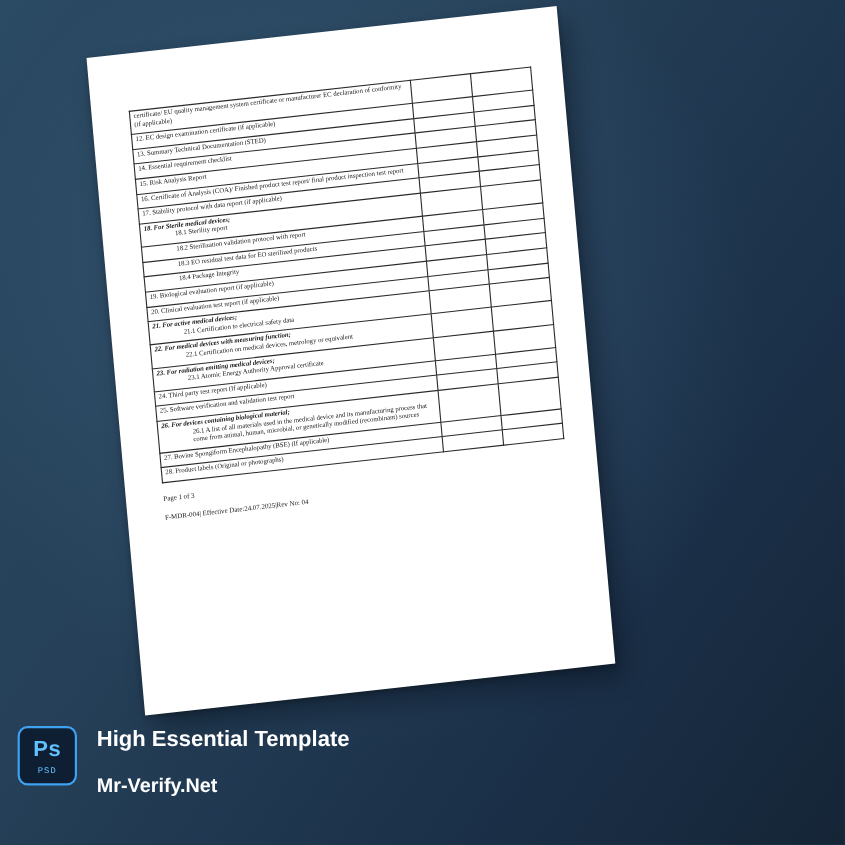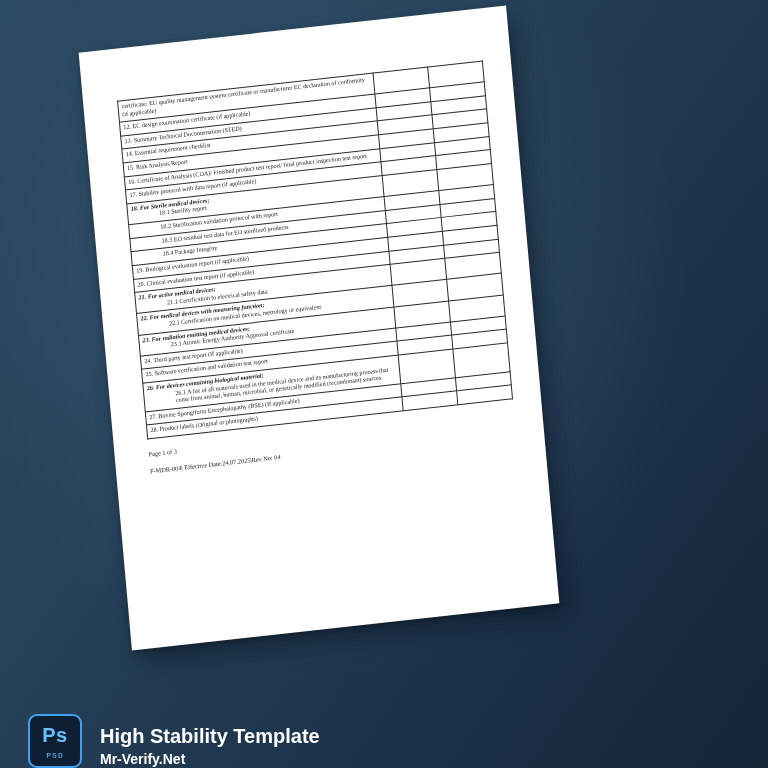--- a/index.html
+++ b/index.html
@@ -92,22 +92,22 @@
   .page-footer .line2 { margin-top: 5px; }
 
   
   .brand {
     position: absolute;
     left: 0;
     bottom: 0;
     width: 768px;
     height: 108px;
     display: flex;
-    align-items: flex-end;
-    padding-left: 28px;
+    align-items: flex-start;
+    padding-left: 16px;
     box-sizing: border-box;
   }
   .ps-badge {
     width: 54px;
     height: 54px;
     border-radius: 9px;
     background: #0f1f33;
     border: 2px solid #3ea2f0;
     position: relative;
     flex: 0 0 auto;
@@ -139,23 +139,23 @@
   .brand-text {
     margin-left: 18px;
     color: #ffffff;
   }
   .brand-title {
     font-size: 20px;
     font-weight: bold;
     line-height: 1.2;
   }
   .brand-sub {
-    font-size: 14px;
+    font-size: 18px;
     font-weight: bold;
-    margin-top: 3px;
+    margin-top: 20px;
     line-height: 1.2;
   }
 </style>
 </head>
 <body>
 
 <div class="stage">
   <div class="vignette"></div>
 
   <div class="paper-wrap">
@@ -348,17 +348,17 @@
       </div>
     </div>
   </div>
 
   <div class="brand">
     <div class="ps-badge">
       <div class="ps-main">Ps</div>
       <div class="ps-sub">PSD</div>
     </div>
     <div class="brand-text">
-      <div class="brand-title">High Stability Template</div>
+      <div class="brand-title">High Essential Template</div>
       <div class="brand-sub">Mr-Verify.Net</div>
     </div>
   </div>
 </div>
 
 </body></html>

